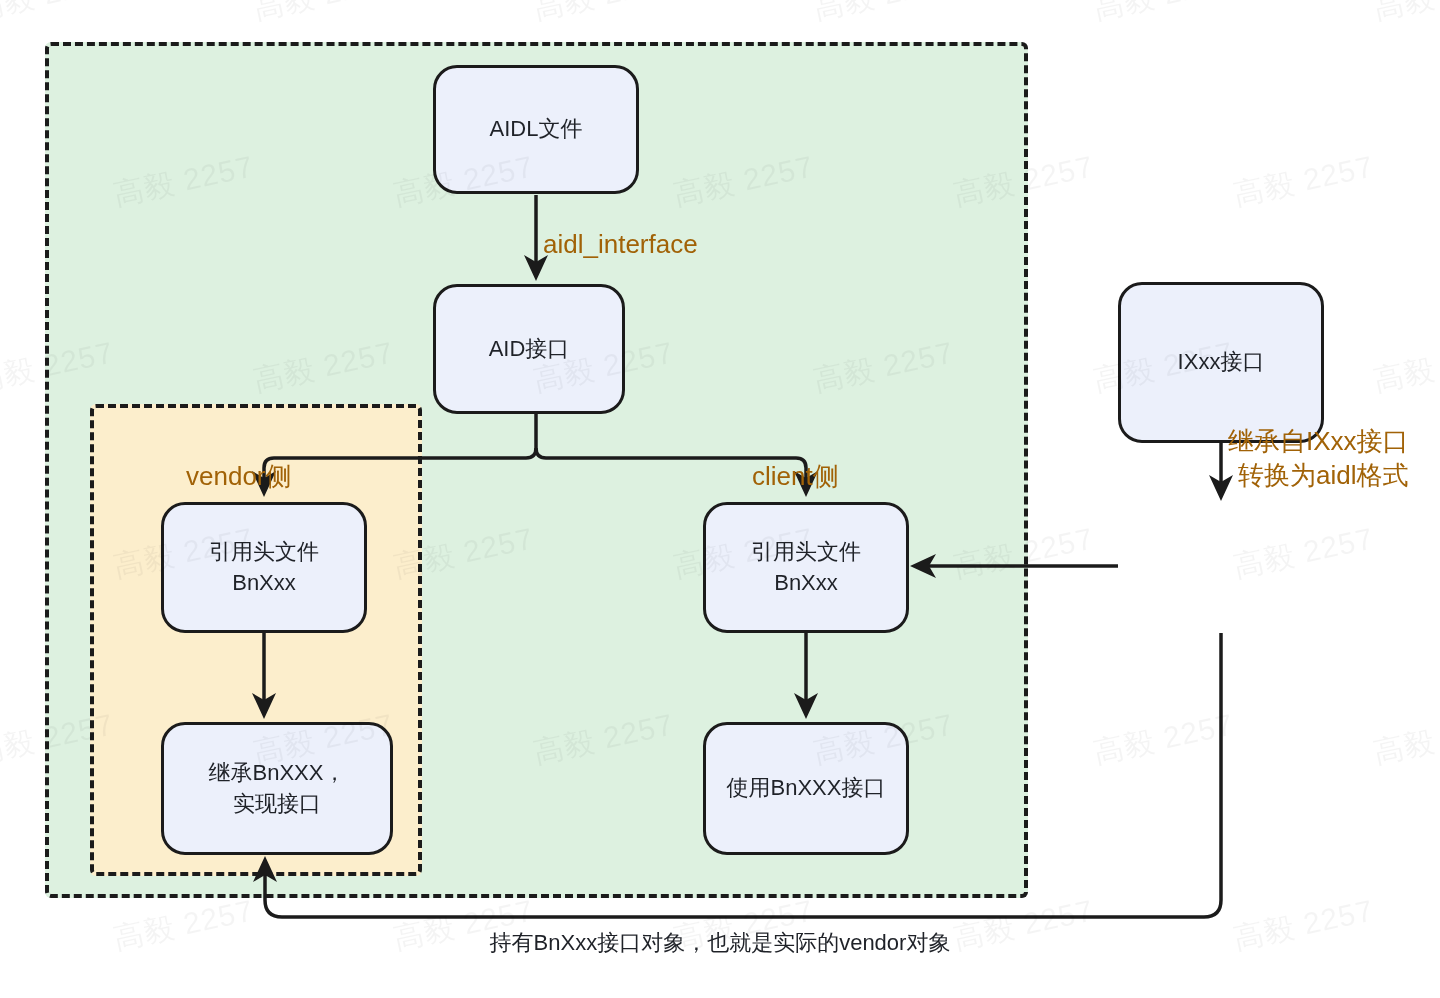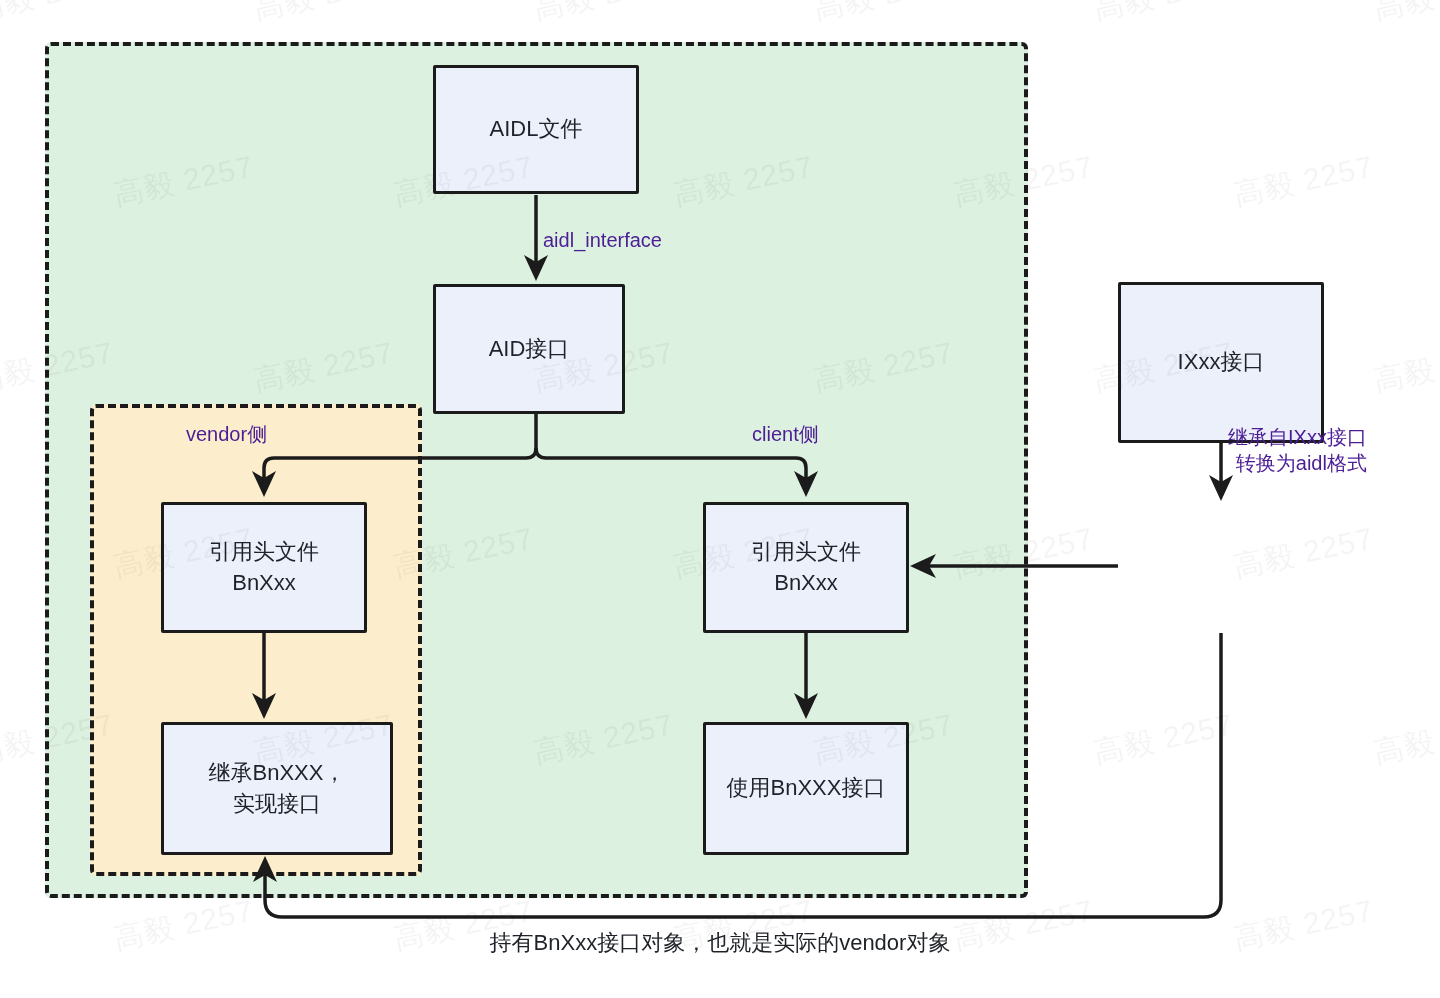--- a/index.html
+++ b/index.html
@@ -53,21 +53,21 @@
     border-radius: 6px;
     z-index: 2;
   }
 
   
   .node {
     position: absolute;
     box-sizing: border-box;
     background: #ECF0FB;
     border: 3.5px solid #1b1b1b;
-    border-radius: 2px;
+    border-radius: 24px;
     display: flex;
     align-items: center;
     justify-content: center;
     text-align: center;
     color: #1f2228;
     font-size: 22px;
     line-height: 1.38;
     z-index: 4;
     white-space: pre-line;
     padding: 4px 8px;
@@ -88,27 +88,27 @@
     stroke: #1b1b1b;
     stroke-width: 3.5;
     stroke-linecap: butt;
     stroke-linejoin: round;
   }
   #edges polygon { fill: #1b1b1b; }
 
   
   .edge-label {
     position: absolute;
-    font-size: 20px;
-    color: #4c1d95;
+    font-size: 26px;
+    color: #a16207;
     white-space: pre-line;
     line-height: 1.32;
     z-index: 6;
   }
-  .edge-label.center { text-align: center; }
+  .edge-label.center { text-align: center; margin-top: 38px; }
   .caption {
     position: absolute;
     font-size: 22px;
     color: #1f2228;
     z-index: 6;
     text-align: center;
     width: 100%;
     left: 0;
   }
 </style>

